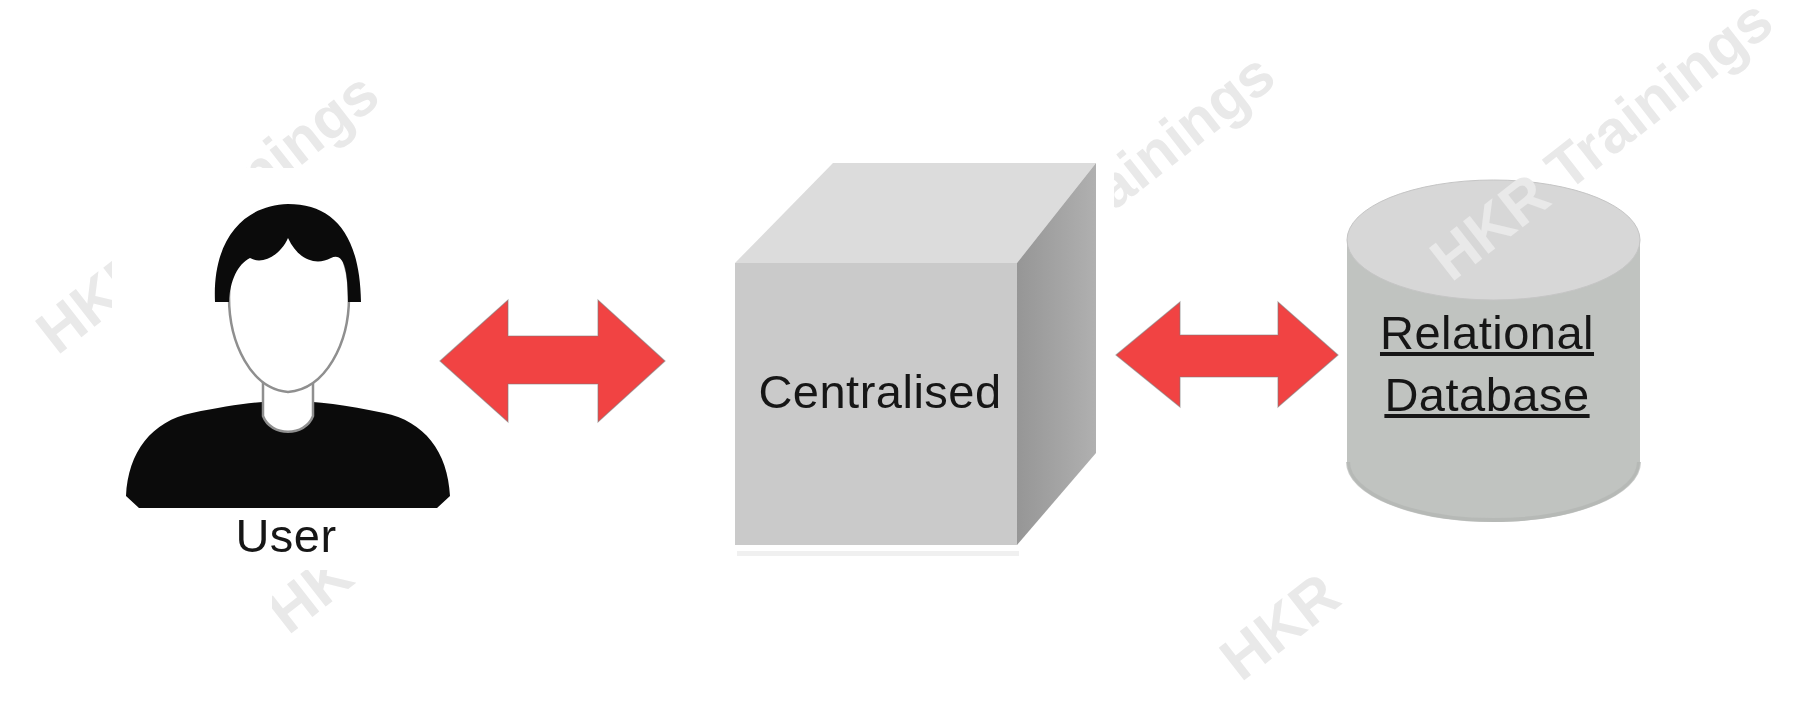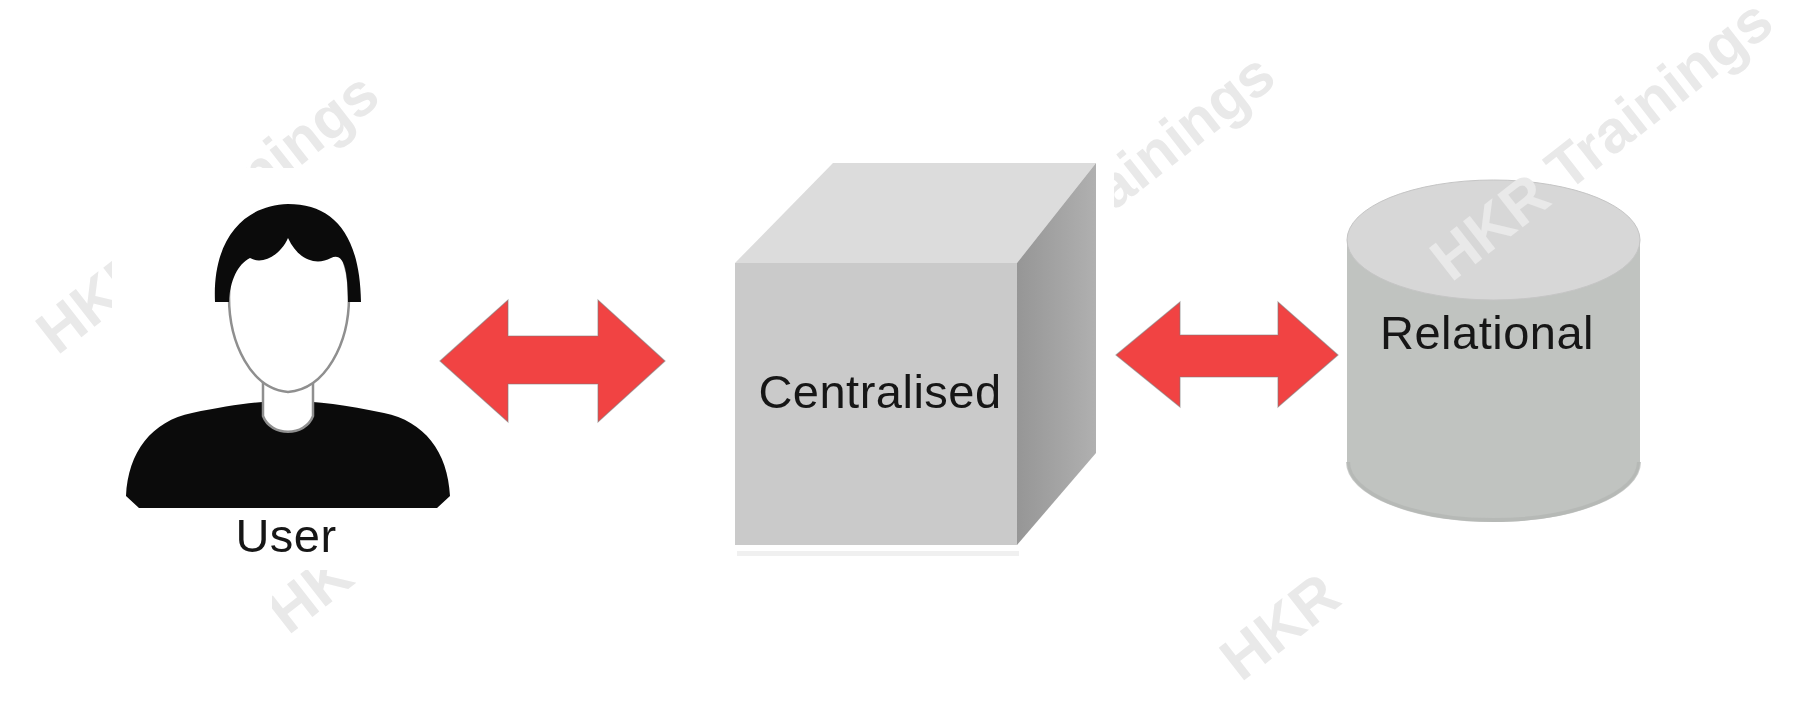--- a/index.html
+++ b/index.html
@@ -49,21 +49,21 @@
   
   .label{
     position:absolute;
     z-index:4;
     color:var(--label-text);
     font-size:47px;
     text-align:center;
     letter-spacing:0.5px;
   }
   .label.two-line{ line-height:60px; }
-  .label.db{ line-height:62px; }
+  .label.db{ line-height:62px;text-decoration:underline; }
   
   .hair,.shoulders{ fill:var(--figure-black); }
   .face,.neck{ fill:#ffffff; stroke:var(--face-stroke); stroke-width:2.5; }
   .cube-front{ fill:var(--box-front); }
   .cube-top{ fill:var(--box-top); }
   .cyl-body{ fill:var(--cylinder-body); }
   .cyl-top{ fill:var(--cylinder-top); stroke:#c5c5c5; stroke-width:1; }
   .cyl-rim{ fill:none; stroke:var(--cylinder-rim); stroke-width:4; opacity:.7; }
   .arrow{ fill:var(--arrow-red); stroke:#7a7a7a; stroke-width:1.2; stroke-opacity:.55; }
 </style>
@@ -128,15 +128,16 @@
   <div class="figure" style="left:1338px;top:172px;width:312px;height:356px;">
     <svg width="312" height="356" viewBox="1338 172 312 356">
       <path class="cyl-body" d="M1347,240 L1347,462 C1347,495 1412,522 1493.5,522
                C1575,522 1640,495 1640,462 L1640,240 Z"></path>
       <path class="cyl-rim" d="M1348,462 C1348,494 1413,520 1493.5,520 C1574,520 1639,494 1639,462"></path>
       <ellipse class="cyl-top" cx="1493.5" cy="240" rx="146.5" ry="60"></ellipse>
     </svg>
   </div>
   <div class="label db" style="left:1337px;top:302px;width:300px;">
     <div>Relational</div>
+    <div>Database</div>
   </div>
 
 </div>
 
 </body></html>

